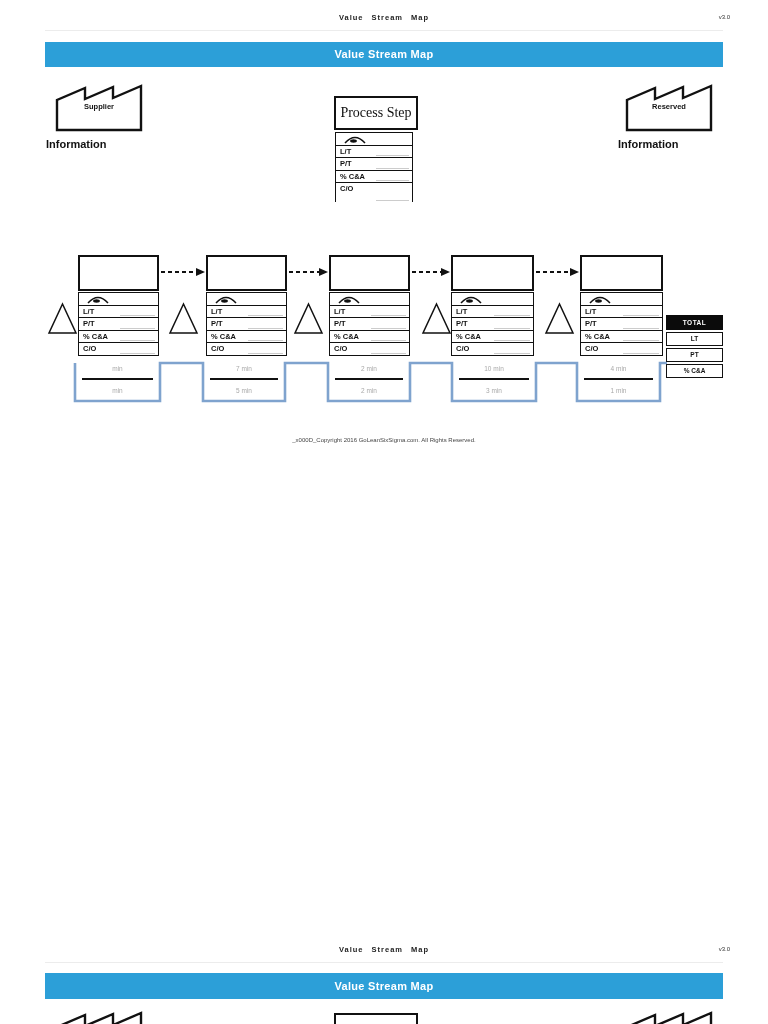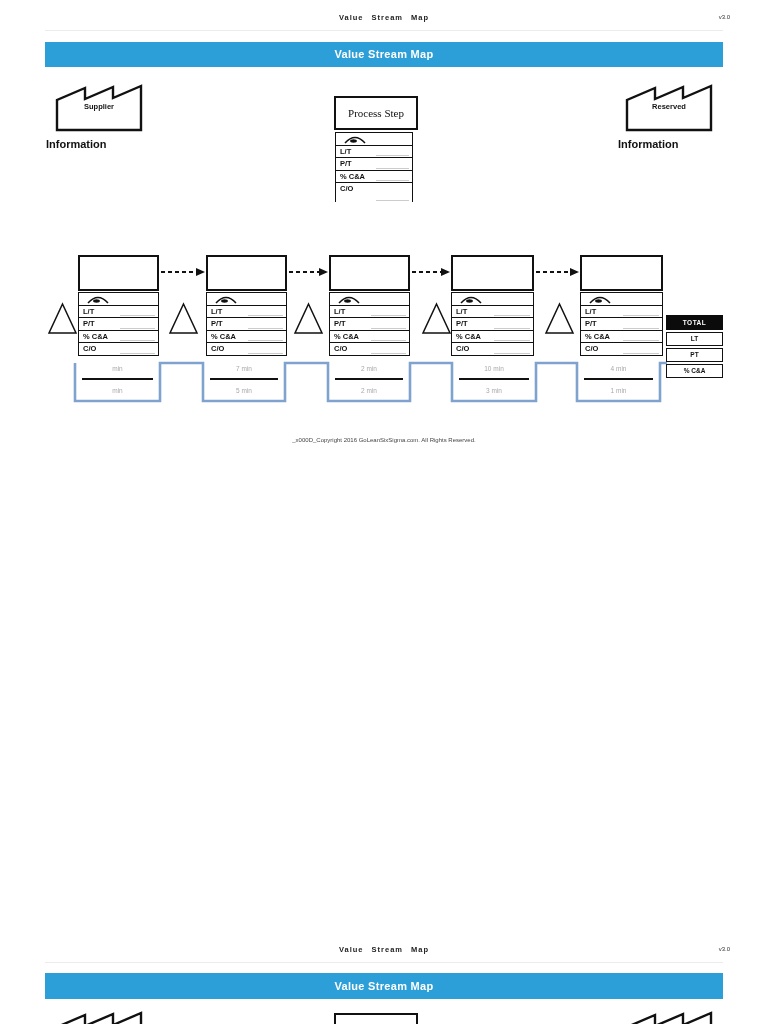--- a/index.html
+++ b/index.html
@@ -18,21 +18,21 @@
   
   .factory{width:88px;height:52px;}
   .factory svg{display:block;}
   .factory-label{position:absolute;left:0;top:22px;width:100%;text-align:center;
                  font-size:7.5px;font-weight:bold;color:#111;}
   .info-label{font-size:11px;font-weight:bold;color:#111;}
 
   
   .legend-box{left:334px;top:96px;width:80px;height:30px;border:2px solid #111;background:#fff;
               text-align:center;line-height:30px;font-family:"Liberation Serif", serif;
-              font-size:11px;color:#111;}
+              font-size:14px;color:#111;}
   .legend-table{left:335px;top:132px;width:76px;border:1.2px solid #111;border-bottom:none;background:#fff;}
 
   
   .pbox{top:255px;height:32px;border:2.5px solid #111;background:#fff;}
 
   
   .vsm-table{top:292px;border:1.5px solid #111;background:#fff;}
   .vsm-row{position:relative;height:11.6px;line-height:11.6px;border-bottom:1.1px solid #111;
            padding-left:4px;font-size:7.5px;font-weight:bold;color:#111;}
   .vsm-row:last-child{border-bottom:none;}

